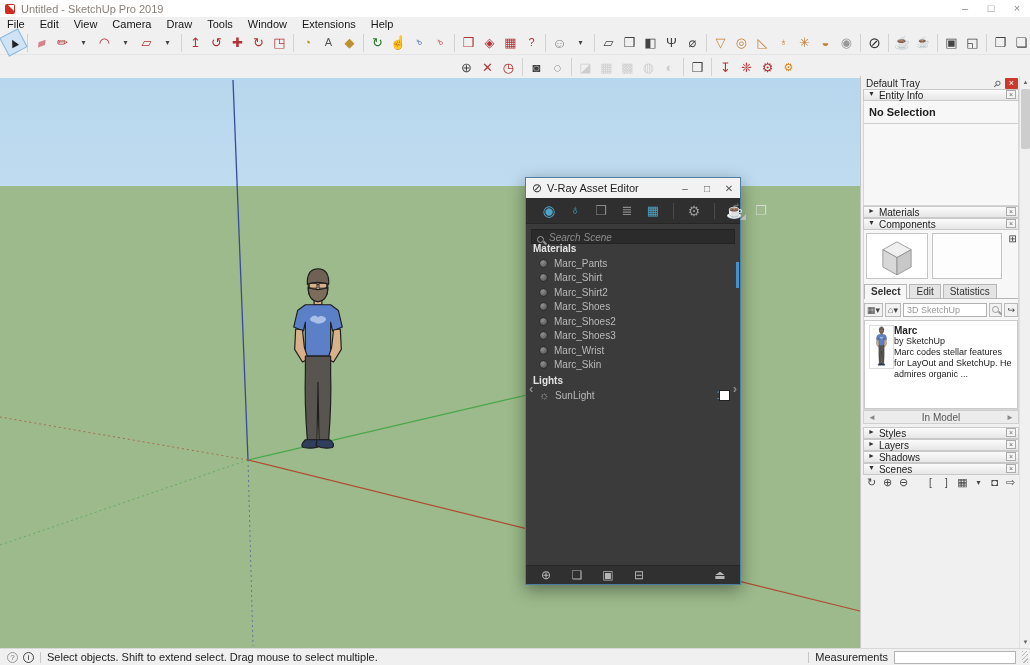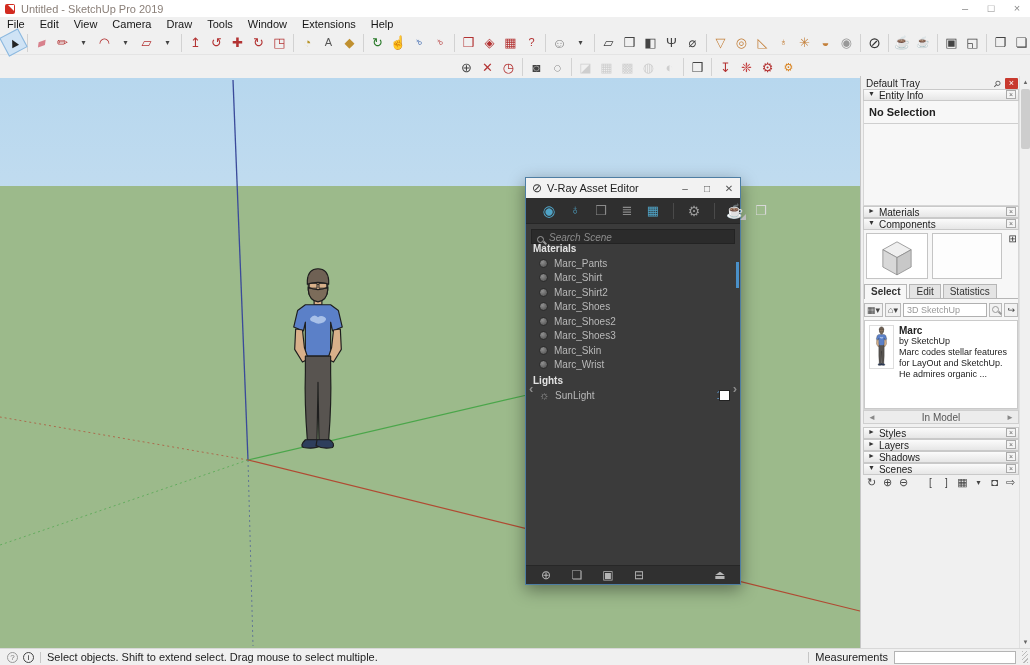--- a/index.html
+++ b/index.html
@@ -71,21 +71,21 @@
   .cprev{position:absolute;left:2px;top:3px;width:62px;height:46px;background:#fff;border:1px solid #c4c4c4}
   .cname{position:absolute;left:68px;top:3px;width:70px;height:46px;background:#fdfdfd;border:1px solid #c4c4c4}
   .cpane{position:absolute;right:1px;top:3px;font-size:10px;color:#333}
   .ctabs{position:absolute;left:0;right:0;top:55px;height:14px;display:flex;align-items:flex-end;border-bottom:1px solid #b6b6b6;font-size:10px}
   .ctab{padding:1px 6px;border:1px solid #b6b6b6;border-bottom:none;background:#e4e4e4;margin-right:2px;color:#333}
   .ctab.on{background:#f7f7f7;position:relative;top:1px;padding-bottom:2px;font-weight:bold}
   .crow{position:absolute;left:0;right:0;top:71px;height:17px;display:flex;align-items:center;gap:2px}
   .cbtn{height:14px;border:1px solid #b9b9b9;background:#f2f2f2;display:inline-flex;align-items:center;justify-content:center;font-size:9px;color:#444;padding:0 2px}
   .cinput{flex:1;height:14px;background:#fff;border:1px solid #b0b0b0;font-size:9px;color:#999;display:flex;align-items:center;padding-left:3px}
   .clist{position:absolute;left:0;right:0;top:90px;bottom:0;background:#fff;border:1px solid #cacaca}
-  .citem{display:flex;gap:5px;padding:4px}
+  .citem{display:flex;padding:4px}
   .cithumb{width:25px;height:44px;border:1px solid #ddd;flex:none}
   .citxt{font-size:9px;line-height:11px;color:#222}
   .citxt .nm{font-weight:bold;font-size:10px}
   .inmodel{position:absolute;left:0;right:0;height:14px;background:#ececec;border:1px solid #cfcfcf;display:flex;align-items:center;font-size:10px;color:#555}
   .inmodel .lab{flex:1;text-align:center}
   .navarr{color:#888;font-size:8px;padding:0 4px}
   .sctb{position:absolute;left:0;right:0;height:15px;display:flex;align-items:center;gap:3px;padding:0 2px}
   .sctb .ticon{width:13px;height:13px;font-size:11px;color:#444}
   .trayscroll{position:absolute;right:0;top:0;width:11px;height:572px;background:#f0f0f0;border-left:1px solid #e0e0e0}
   .sarr{position:absolute;left:0;width:11px;height:12px;font-size:6px;color:#666;text-align:center;line-height:12px;background:#f0f0f0}
@@ -282,25 +282,25 @@
       <div class="vitem">
           <span class="sph"></span>
           <span>Marc_Shoes2</span>
         </div>
       <div class="vitem">
           <span class="sph"></span>
           <span>Marc_Shoes3</span>
         </div>
       <div class="vitem">
           <span class="sph"></span>
+          <span>Marc_Wrist</span>
+        </div>
+      <div class="vitem">
+          <span class="sph"></span>
           <span>Marc_Skin</span>
-        </div>
-      <div class="vitem">
-          <span class="sph"></span>
-          <span>Marc_Wrist</span>
         </div>
       <div class="vsec">Lights</div>
       <div class="vitem">
         <span class="sun">☼</span>
         <span>SunLight</span>
         <span class="cnt">1</span>
         <span class="swatch"></span>
       </div>
       <div class="vthumb"></div>
     </div>

